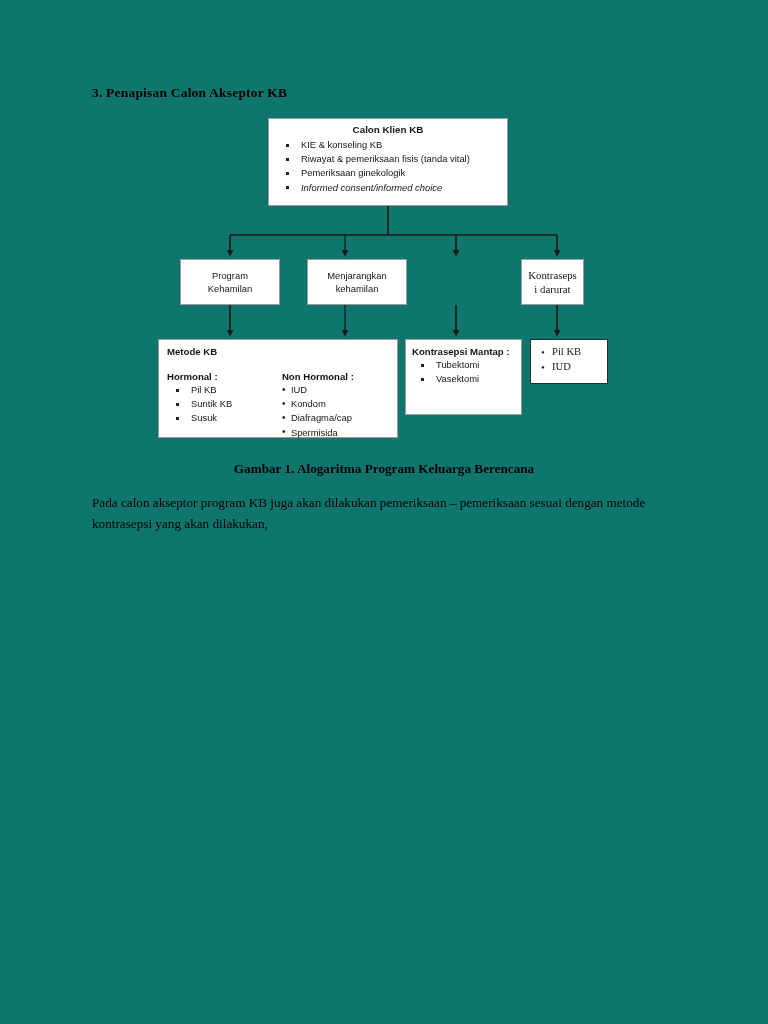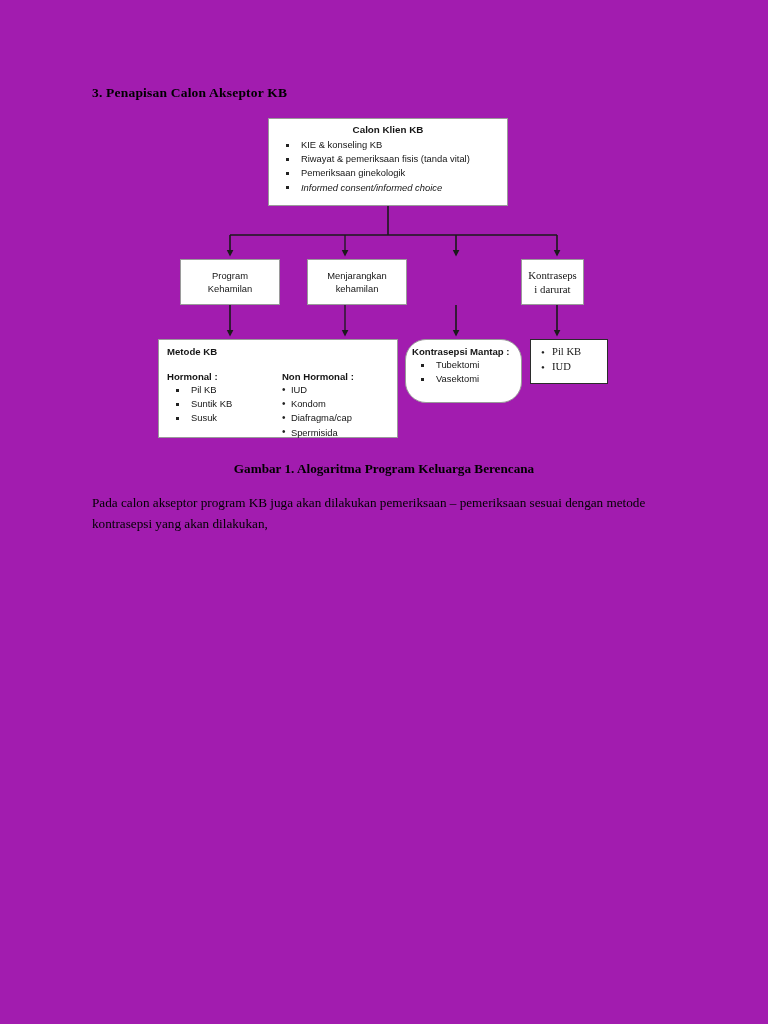--- a/index.html
+++ b/index.html
@@ -12,21 +12,21 @@
     height: 1024px;
     position: relative;
     font-family: "Liberation Serif", serif;
     color: #000;
     overflow: hidden;
   }
 
   .page {
     position: absolute;
     inset: 0;
-    background: #a21caf;
+    background: #0f766e;
   }
 
   
   .section-heading {
     position: absolute;
     left: 92px;
     top: 85px;
     font-family: "Liberation Serif", serif;
     font-weight: bold;
     font-size: 13.5px;
@@ -150,23 +150,22 @@
   .col-head {
     font-weight: bold;
     font-size: 9.6px;
     margin-bottom: 1px;
   }
 
   #box-mantap {
     left: 405px;
     top: 339px;
     width: 117px;
-    height: 64px;
+    height: 76px;
     padding: 6px 6px 0 6px;
-    border-radius: 21px;
   }
   #box-mantap .m-head {
     font-weight: bold;
     font-size: 9.6px;
     margin-bottom: 1px;
   }
 
   #box-pilkb {
     left: 530px;
     top: 339px;

